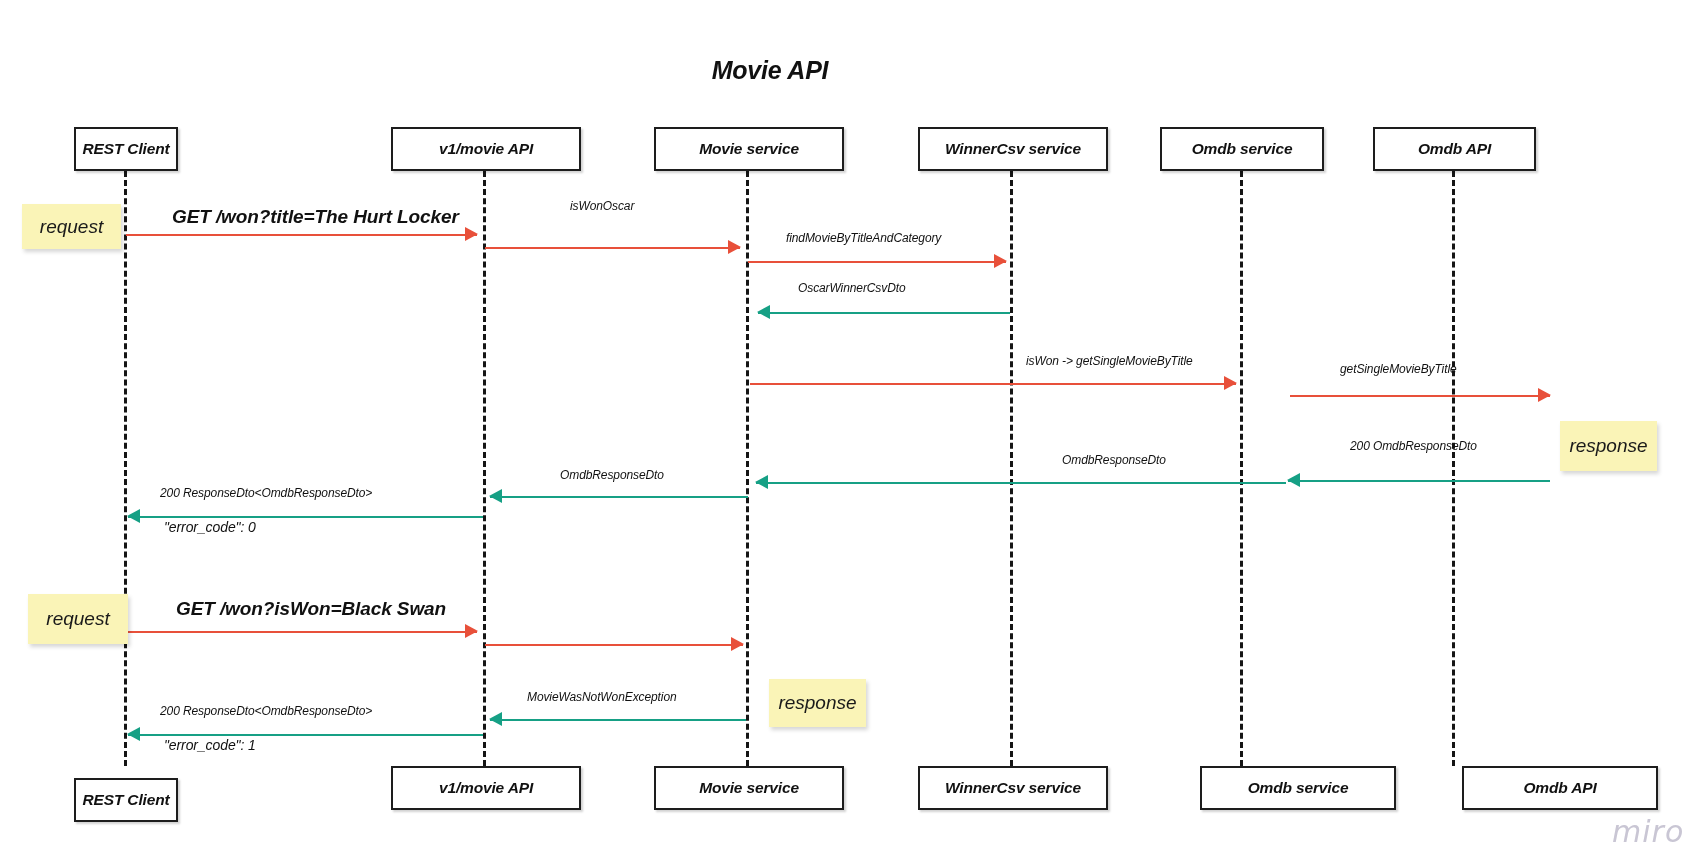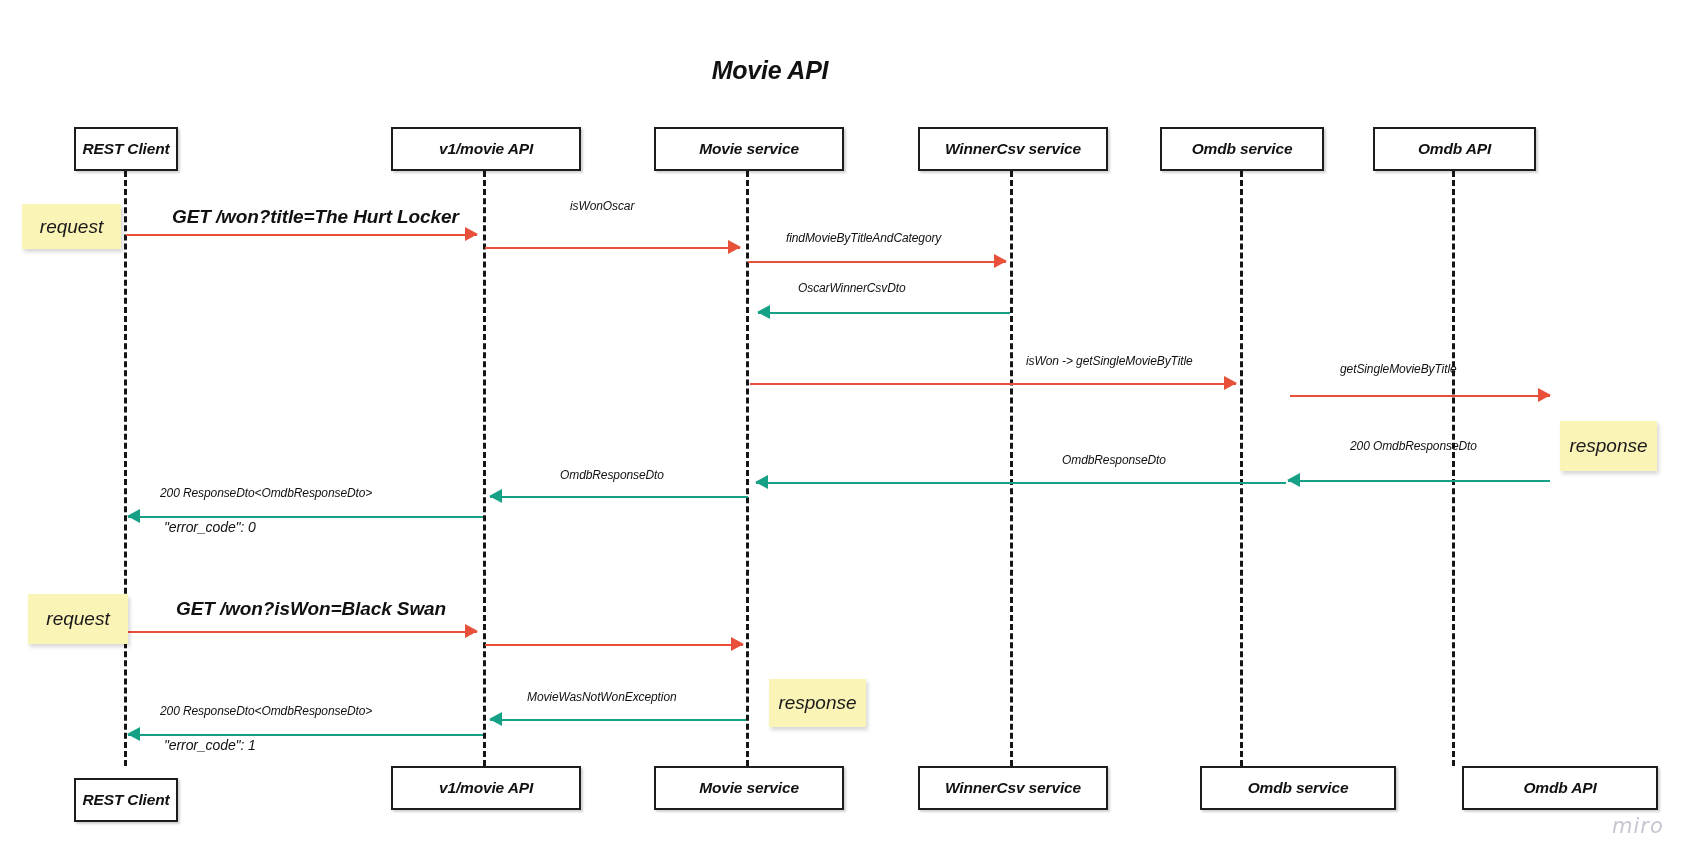--- a/index.html
+++ b/index.html
@@ -100,21 +100,21 @@
     display: flex;
     align-items: center;
     justify-content: center;
     font-size: 19px;
     color: #1a1a1a;
     box-shadow: 2px 3px 4px rgba(0,0,0,0.16);
     z-index: 7;
   }
   #miro-watermark {
     position: absolute;
-    font-size: 21px;
+    font-size: 30px;
     color: #c9c6d4;
     letter-spacing: 1px;
     z-index: 2;
     font-family: "DejaVu Sans", sans-serif;
   }
 </style>
 </head>
 <body>
 
 <div id="stage">

